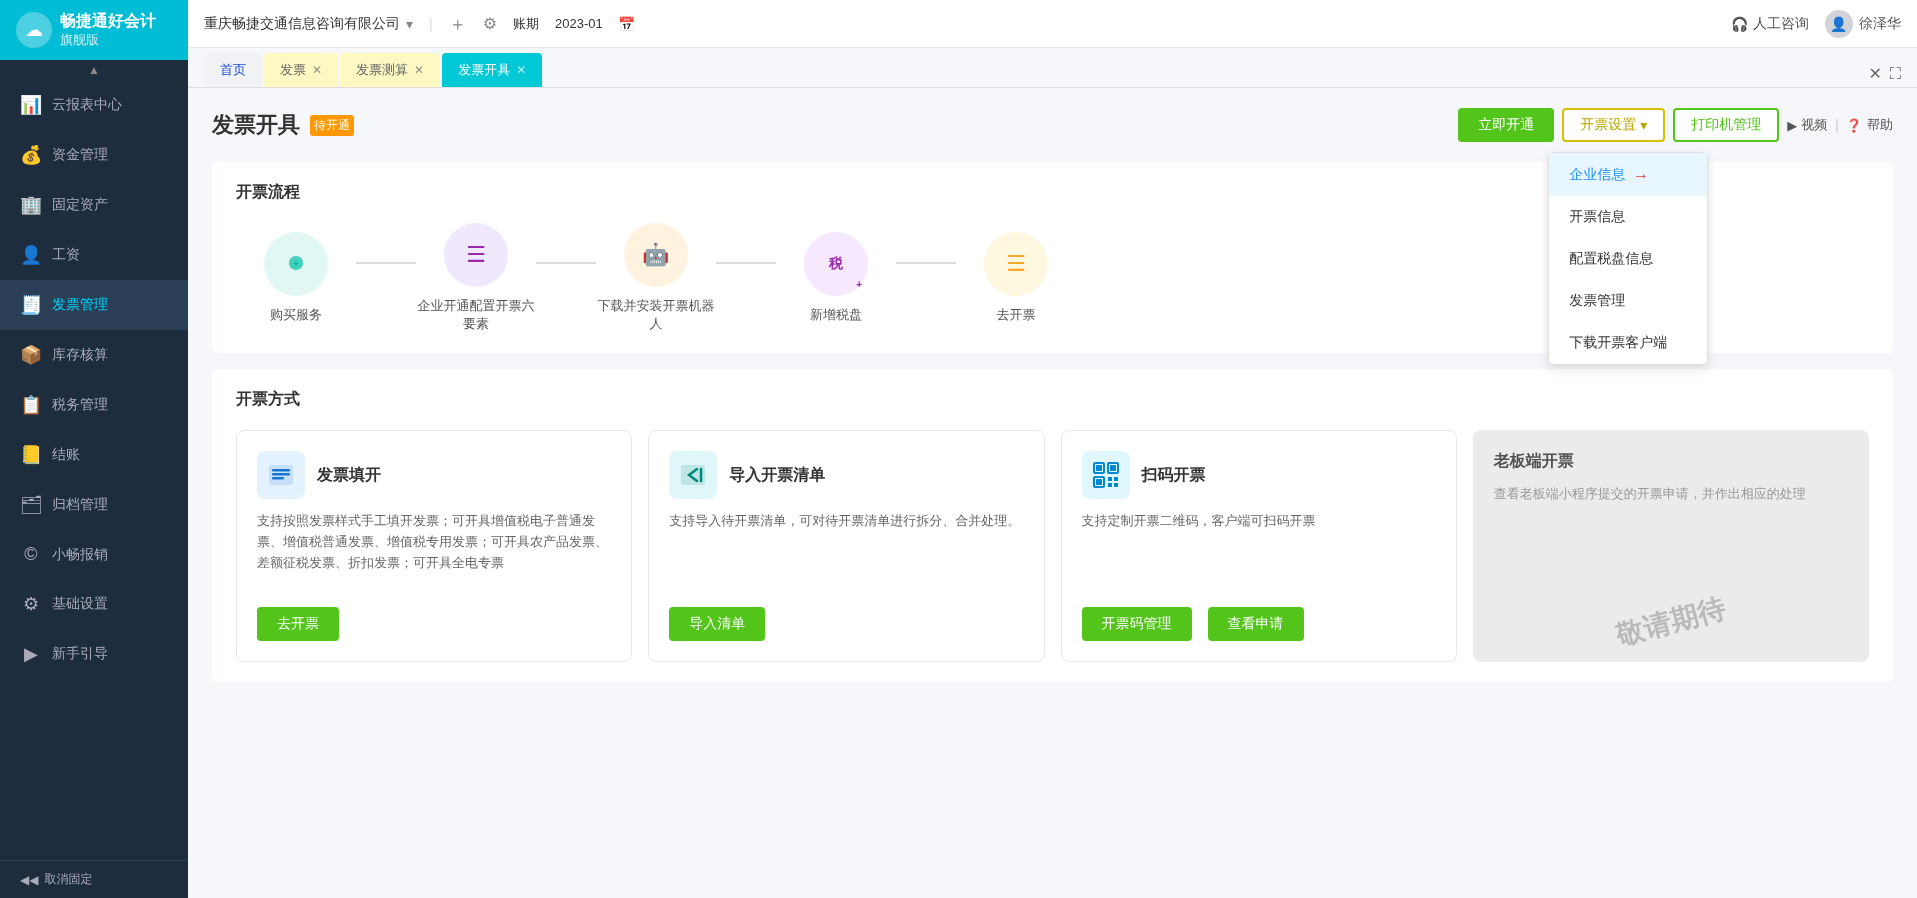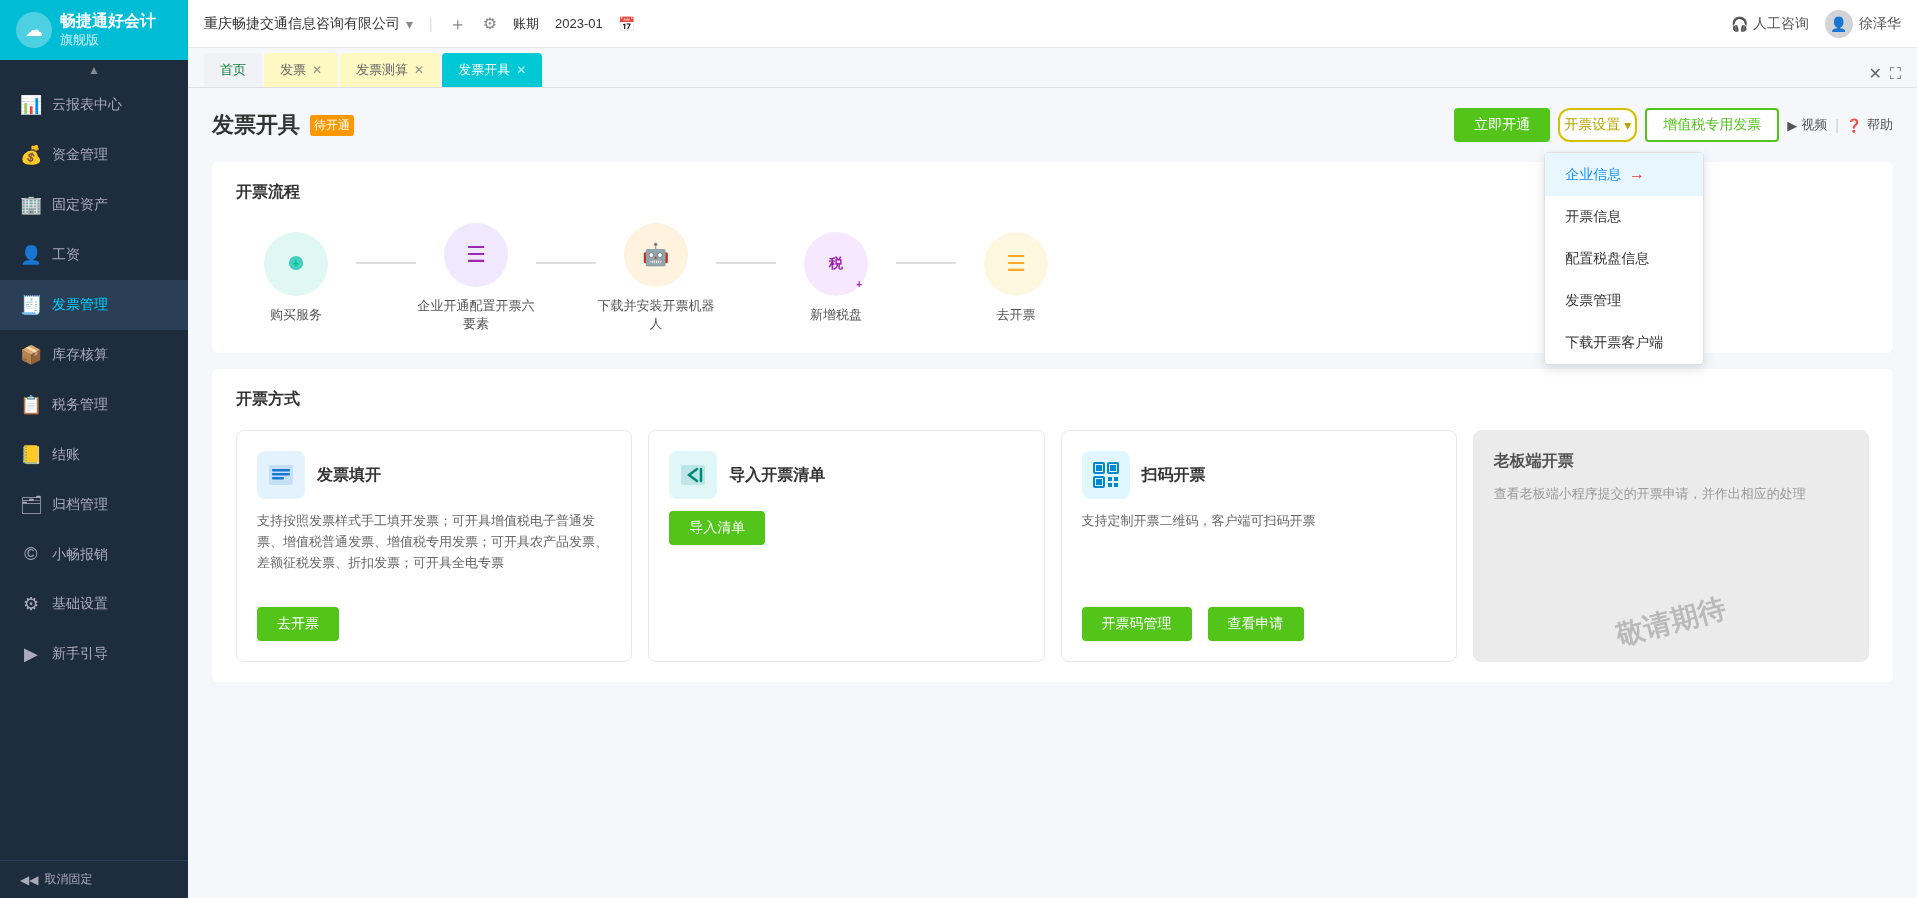--- a/index.html
+++ b/index.html
@@ -39,34 +39,34 @@
     .topbar-right { margin-left: auto; display: flex; align-items: center; gap: 16px; color: #555; font-size: 14px; }
     .topbar-consult { display: flex; align-items: center; gap: 4px; cursor: pointer; color: #555; }
     .topbar-user { display: flex; align-items: center; gap: 6px; cursor: pointer; }
     .user-avatar { width: 28px; height: 28px; border-radius: 50%; background: #d0d4d9; display: flex; align-items: center; justify-content: center; font-size: 14px; color: #666; }
 
     
     .tabs { height: 40px; background: #f5f7fa; display: flex; align-items: flex-end; padding: 0 16px; gap: 2px; border-bottom: 1px solid #e0e0e0; }
     .tab { padding: 8px 16px; font-size: 13px; cursor: pointer; color: #666; border-radius: 4px 4px 0 0; background: #fef9c3; display: flex; align-items: center; gap: 6px; }
     .tab.active { background: #00c8d4; color: #fff; }
     .tab-close { font-size: 12px; opacity: 0.7; }
-    .tab-home { background: #f0f2f5; color: #15803d; }
+    .tab-home { background: #f0f2f5; color: #1d4ed8; }
 
     
     .content { flex: 1; overflow-y: auto; background: #f5f7fa; }
     .content-inner { padding: 20px 24px; }
 
     
     .page-header { display: flex; align-items: center; justify-content: space-between; margin-bottom: 20px; }
     .page-title-area { display: flex; align-items: center; gap: 10px; }
     .page-title { font-size: 22px; font-weight: bold; color: #333; }
     .status-badge { background: #ff9800; color: #fff; font-size: 12px; padding: 2px 4px; border-radius: 3px; }
     .header-actions { display: flex; align-items: center; gap: 8px; position: relative; }
     .btn-primary { background: #52c41a; color: #fff; border: none; padding: 8px 20px; border-radius: 4px; cursor: pointer; font-size: 14px; }
-    .btn-outline-yellow { background: #fff; color: #b8a800; border: 2px solid #d4c200; padding: 6px 4px; border-radius: 12px; cursor: pointer; font-size: 14px; display: flex; align-items: center; gap: 4px; }
+    .btn-outline-yellow { background: #fff; color: #b8a800; border: 2px solid #d4c200; padding: 6px 16px; border-radius: 4px; cursor: pointer; font-size: 14px; display: flex; align-items: center; gap: 4px; }
     .btn-outline-green { background: #fff; color: #52c41a; border: 2px solid #52c41a; padding: 6px 16px; border-radius: 4px; cursor: pointer; font-size: 14px; }
     .btn-text { background: transparent; border: none; color: #555; cursor: pointer; font-size: 13px; display: flex; align-items: center; gap: 4px; }
 
     
     .dropdown-menu { position: absolute; top: 44px; left: 90px; background: #fff; border: 1px solid #e0e0e0; border-radius: 4px; box-shadow: 0 4px 12px rgba(0,0,0,0.12); z-index: 100; min-width: 160px; }
     .dropdown-item { padding: 12px 20px; cursor: pointer; font-size: 14px; color: #333; }
     .dropdown-item.highlighted { background: #e8f7ff; color: #1890ff; }
     .red-arrow { color: #e53935; font-size: 16px; display: inline-block; margin-left: 4px; }
 
     
@@ -235,21 +235,21 @@
           <div class="page-title-area">
             <span class="page-title">发票开具</span>
             <span class="status-badge">待开通</span>
           </div>
           <div class="header-actions">
             <button class="btn-primary">立即开通</button>
             <button class="btn-outline-yellow">
               <span>开票设置</span>
               <span>▾</span>
             </button>
-            <button class="btn-outline-green">增值税专用发票</button>
+            <button class="btn-outline-green">打印机管理</button>
             <button class="btn-text">
               <span>▶</span>
               <span>视频</span>
             </button>
             <span style="color:#ccc">|</span>
             <button class="btn-text">
               <span>❓</span>
               <span>帮助</span>
             </button>
 
@@ -351,20 +351,21 @@
               <div class="method-header">
                 <div class="method-icon teal">
                   <svg width="32" height="32" viewBox="0 0 32 32">
                     <rect x="4" y="6" width="24" height="20" rx="2" fill="#00897b" opacity="0.15"></rect>
                     <path d="M20 10 L12 16 L20 22" stroke="#00897b" stroke-width="2.5" fill="none" stroke-linecap="round"></path>
                     <line x1="24" y1="10" x2="24" y2="22" stroke="#00897b" stroke-width="2.5" stroke-linecap="round"></line>
                   </svg>
                 </div>
                 <span class="method-title">导入开票清单</span>
               </div>
+              <div class="method-desc">支持导入待开票清单，可对待开票清单进行拆分、合并处理。</div>
               <div class="method-actions">
                 <button class="btn-green">导入清单</button>
               </div>
             </div>
 
             <div class="method-card">
               <div class="method-header">
                 <div class="method-icon cyan">
                   <svg width="32" height="32" viewBox="0 0 32 32">
                     <rect x="4" y="4" width="10" height="10" rx="1" fill="none" stroke="#0288d1" stroke-width="2"></rect>

